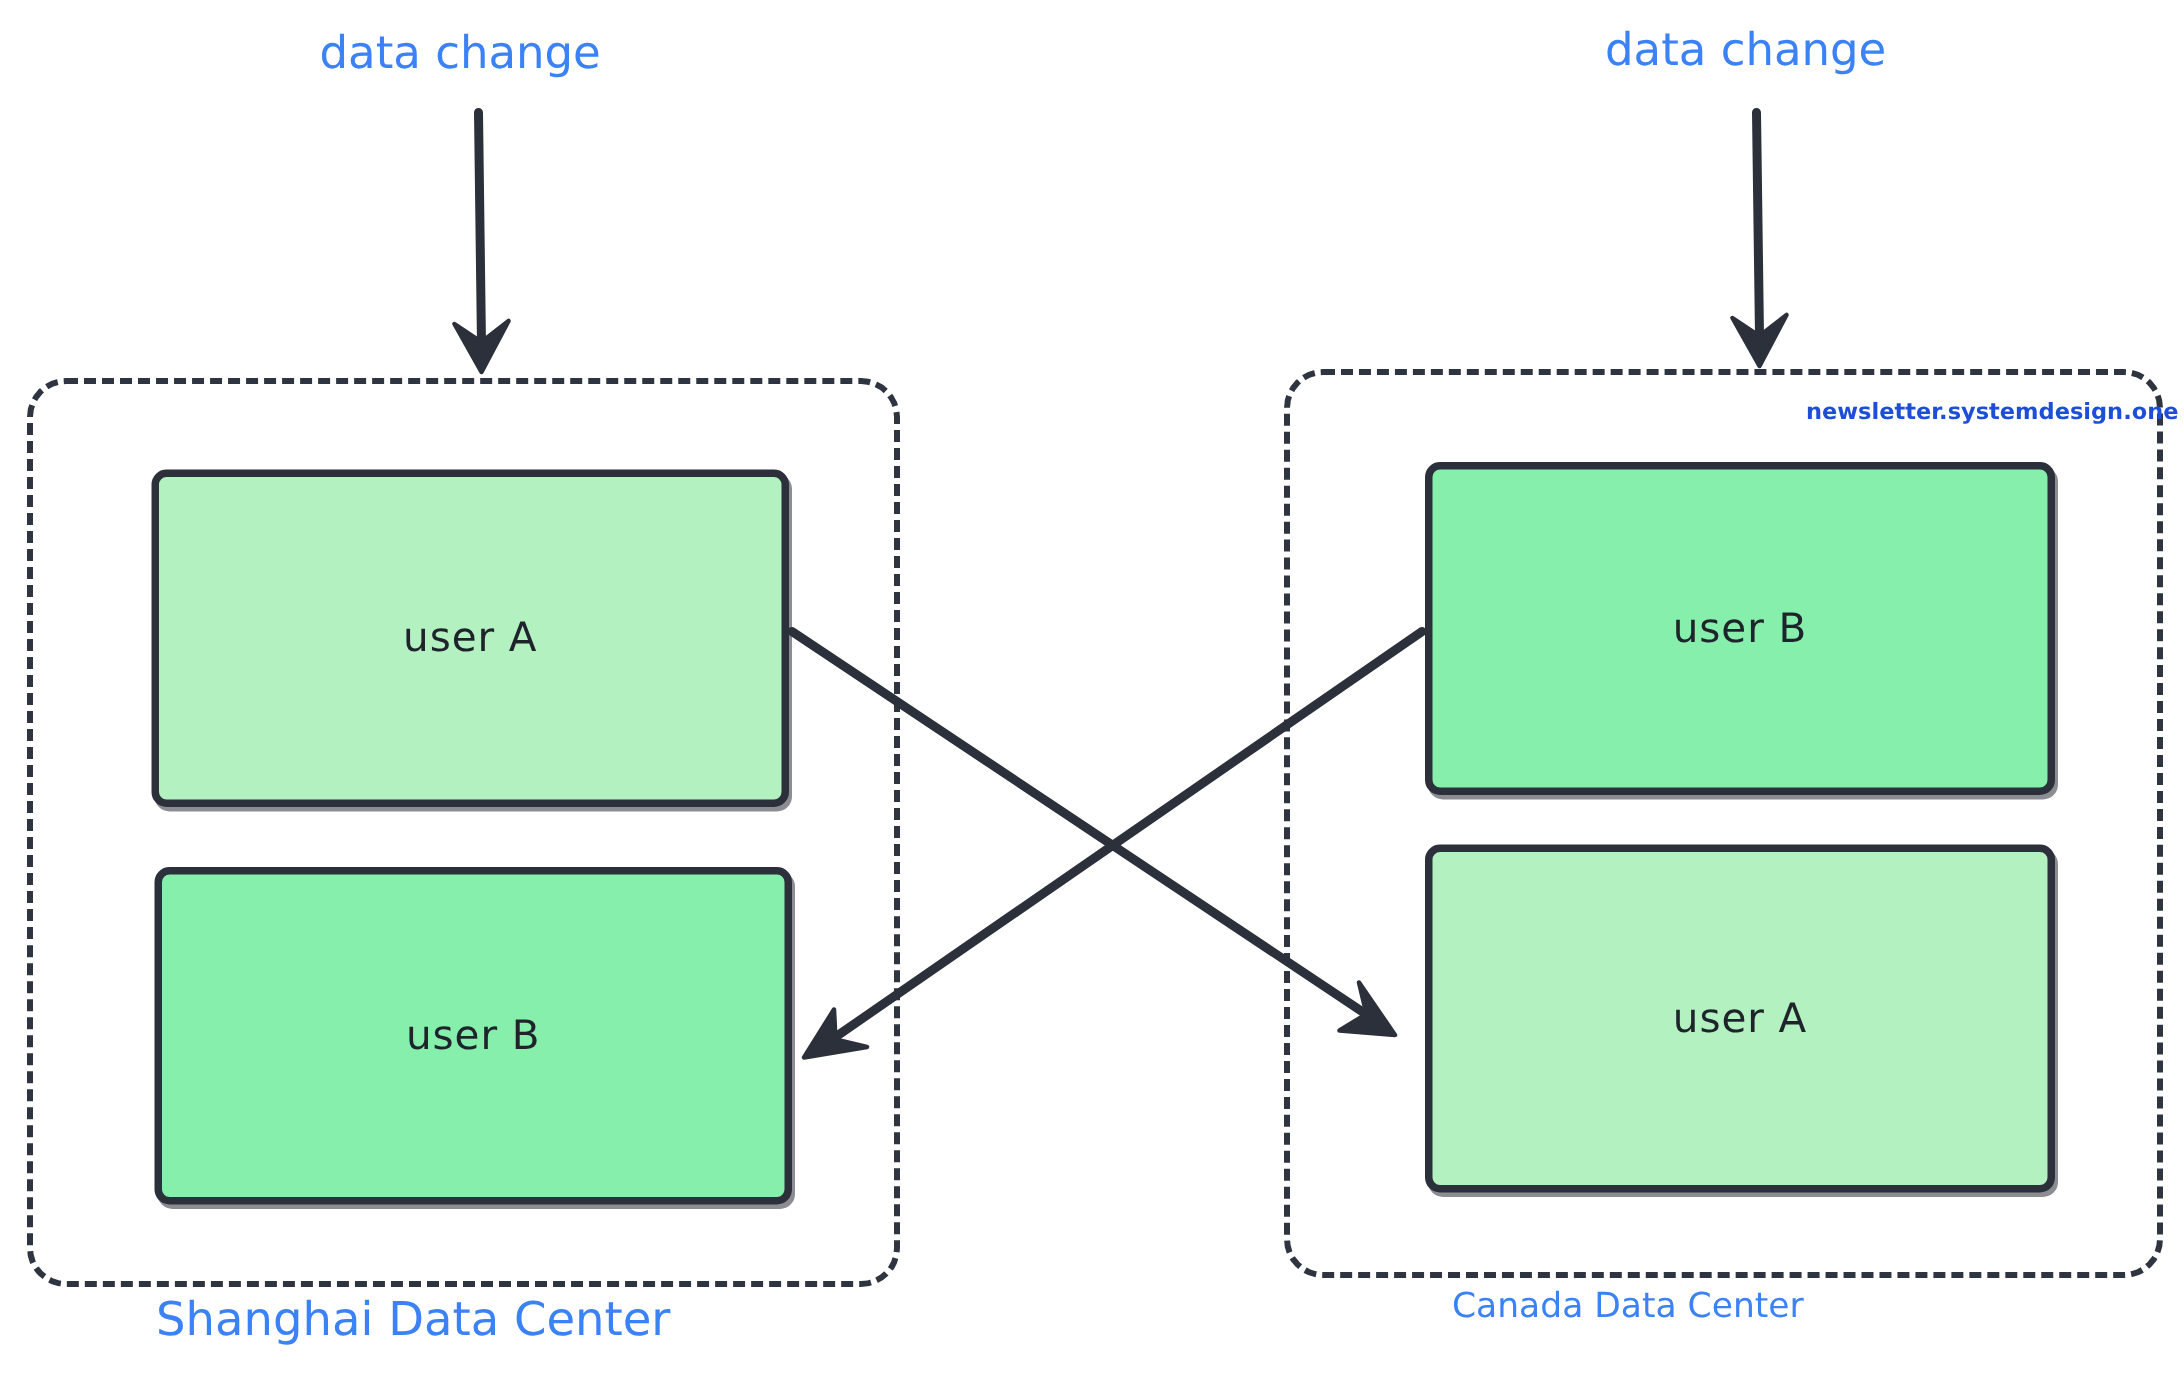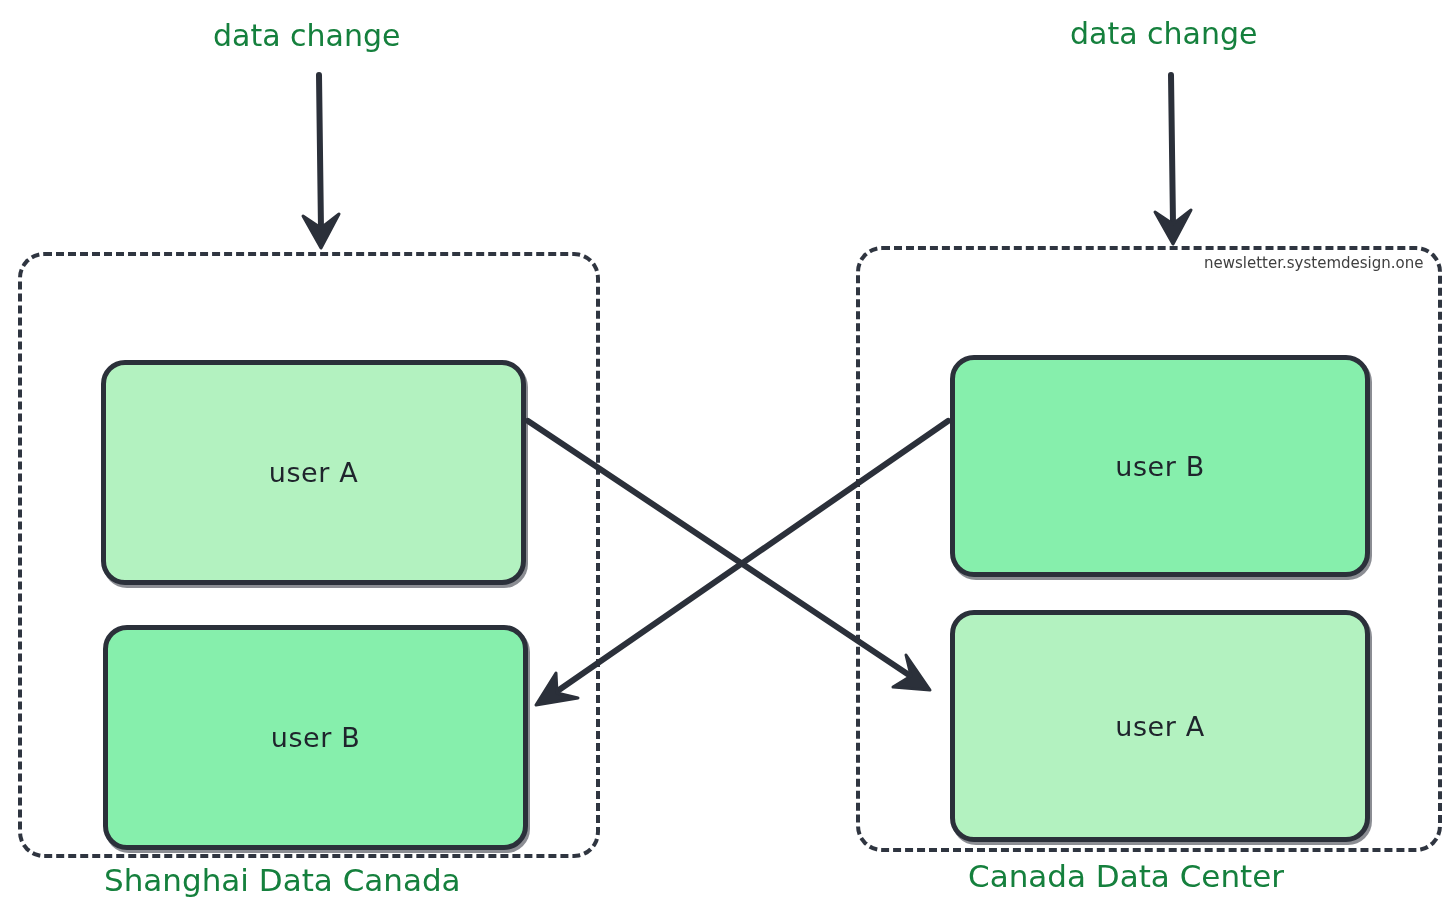--- a/index.html
+++ b/index.html
@@ -24,55 +24,54 @@
     box-sizing: border-box;
     background: transparent;
   }
   #dc-shanghai { left: 18px;  top: 252px; width: 582px; height: 606px; }
   #dc-canada   { left: 856px; top: 246px; width: 586px; height: 606px; }
 
   
   .node {
     position: absolute;
     border: 5px solid #2b303a;
-    border-radius: 24px;
+    border-radius: 10px;
     box-sizing: border-box;
     display: flex;
     align-items: center;
     justify-content: center;
     box-shadow: 2px 3px 0 0 rgba(43,48,58,0.55);
-    margin-top: 47px;
   }
   .node .node-label {
     font-family: "DejaVu Sans", sans-serif;
     font-size: 27px;
     color: #1f242c;
     letter-spacing: 0.6px;
   }
   .green { background: #b3f2c0; }
   .blue  { background: #86efac; }
 
   #node-sh-a { left: 101px;  top: 313px; width: 425px; height: 225px; }
   #node-sh-b { left: 103px;  top: 578px; width: 425px; height: 225px; }
   #node-ca-b { left: 950px;  top: 308px; width: 420px; height: 222px; }
   #node-ca-a { left: 950px;  top: 563px; width: 420px; height: 232px; }
 
   
   .label {
     position: absolute;
     font-family: "DejaVu Sans", sans-serif;
-    color: #15803d;
+    color: #3b82f6;
     white-space: nowrap;
   }
   #label-dc-left   { left: 213px;  top: 18px;  font-size: 30px; }
   #label-dc-right  { left: 1070px; top: 16px;  font-size: 30px; }
   #label-sync      { left: 625px;  top: 437px; font-size: 25px; }
   #label-shanghai  { left: 104px;  top: 862px; font-size: 31px; }
-  #label-canada    { left: 968px;  top: 858px; font-size: 31px; }
-  #label-watermark { left: 1204px; top: 254px; font-size: 15px; color: #404040; }
+  #label-canada    { left: 968px;  top: 858px; font-size: 23px; }
+  #label-watermark { left: 1204px; top: 265px; font-size: 15px; color: #1d4ed8; font-weight: bold; }
 
   
   #arrows {
     position: absolute;
     left: 0; top: 0;
     width: 1456px;
     height: 923px;
     pointer-events: none;
   }
   .stroke {
@@ -128,17 +127,17 @@
     </g>
 
     <g>
       <path class="stroke" d="M948 421 L556 692"></path>
       <path class="head" d="M536 705 L556 673 L557 693 L578 698 Z"></path>
     </g>
   </svg>
 
   <div class="label" id="label-dc-left">data change</div>
   <div class="label" id="label-dc-right">data change</div>
-  <div class="label" id="label-shanghai">Shanghai Data Canada</div>
+  <div class="label" id="label-shanghai">Shanghai Data Center</div>
   <div class="label" id="label-canada">Canada Data Center</div>
   <div class="label" id="label-watermark">newsletter.systemdesign.one</div>
 
 </div>
 
 </body></html>

